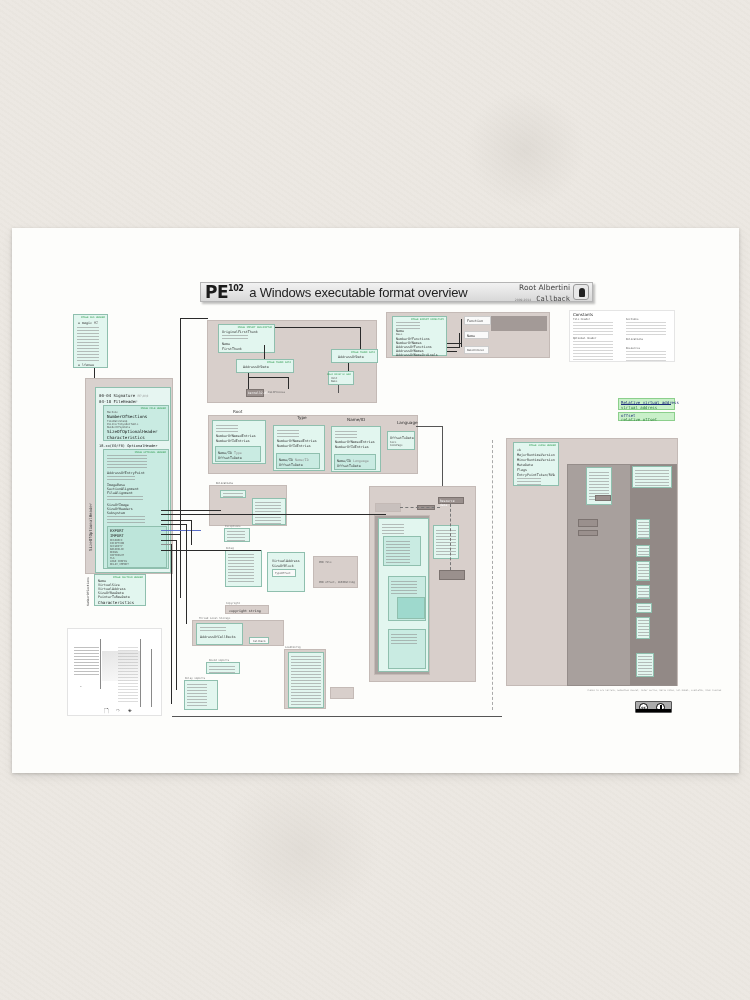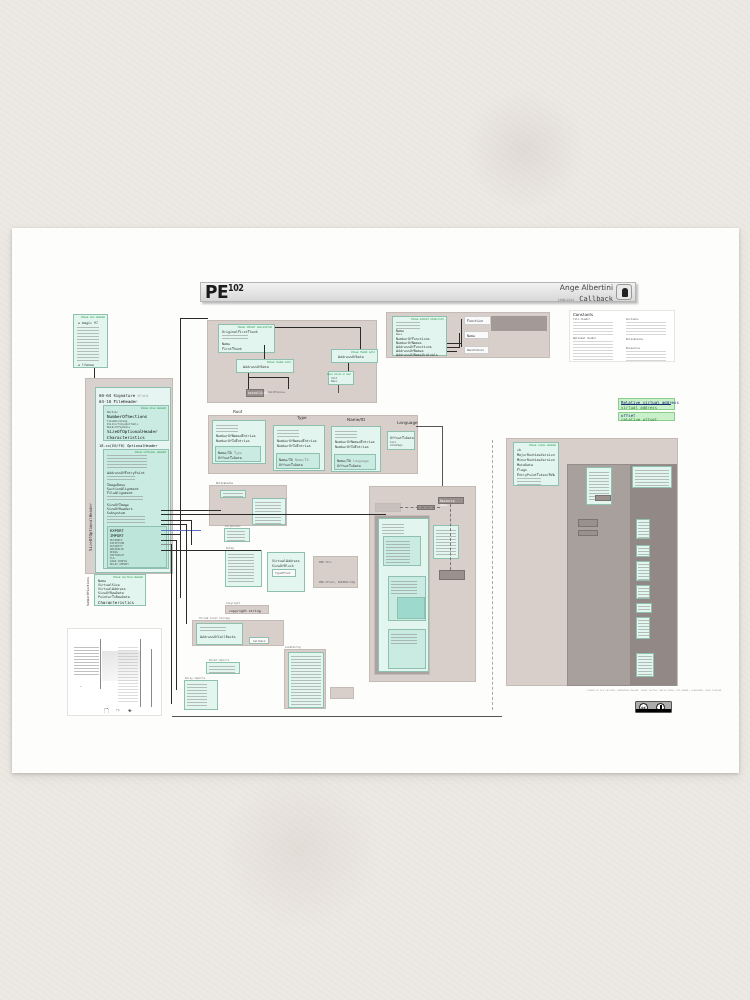--- a/index.html
+++ b/index.html
@@ -16,21 +16,21 @@
     font-family: "DejaVu Sans Mono", monospace;
   }
   .paper {
     position: absolute; left: 12px; top: 228px; width: 727px; height: 545px;
     background: #fdfdfb;
     box-shadow: 0 1px 3px rgba(0,0,0,0.18), 0 4px 10px rgba(0,0,0,0.08);
   }
   .abs { position: absolute; }
   
   .titlebar {
-    position: absolute; left: 188px; top: 54px; width: 436px; height: 20px;
+    position: absolute; left: 188px; top: 54px; width: 393px; height: 20px;
     background: linear-gradient(#f2f2f2, #d8d8d8);
     border: 1px solid #b5b5b5;
     box-shadow: 2px 2px 2px rgba(0,0,0,0.25);
     display: flex; align-items: center; padding-left: 4px;
   }
   .pe { font-family: "DejaVu Sans", sans-serif; font-size: 17px; font-weight: bold; color: #1b1b1b; letter-spacing: -0.5px; }
   .pe sup { font-size: 8px; vertical-align: super; }
   .title-text { font-family: "Liberation Sans", sans-serif; font-size: 13px; color: #222; margin-left: 6px; letter-spacing: -0.2px; }
   .author { position: absolute; right: 22px; top: 1px; text-align: right; font-family: "DejaVu Sans", sans-serif; color: #444; line-height: 8px; }
   .author .name { font-size: 7.5px; }
@@ -71,22 +71,23 @@
   .cc .c2::after { content:""; position:absolute; left:3px; top:1px; width:2px; height:5px; background:#000; }
   .cc .bar { position: absolute; left: 0; right: 0; bottom: 0; height: 3px; background: #000; }
 </style>
 </head>
 <body>
 
 <div class="paper">
 
   <div class="titlebar">
     <span class="pe"><span>PE</span><sup>102</sup></span>
+    <span class="title-text">a Windows executable format overview</span>
     <div class="author">
-      <div class="name">Ange Albertini</div>
+      <div class="name">Root Albertini</div>
       <div><span class="years">2009-2014</span> <span class="nick">Callback</span></div>
     </div>
     <div class="logo-icon"></div>
   </div>
 
   <div class="box" style="left:61px;top:86px;width:35px;height:54px;">
     <span class="hdr">IMAGE_DOS_HEADER</span>
     <span class="lbl md" style="left:4px;top:6px;"><span>e_magic</span> <span style="color:#777">MZ</span></span>
     <div class="tiny-lines" style="left:3px;top:12px;width:22px;height:35px;"></div>
     <span class="lbl md" style="left:4px;top:48px;">e_lfanew</span>

